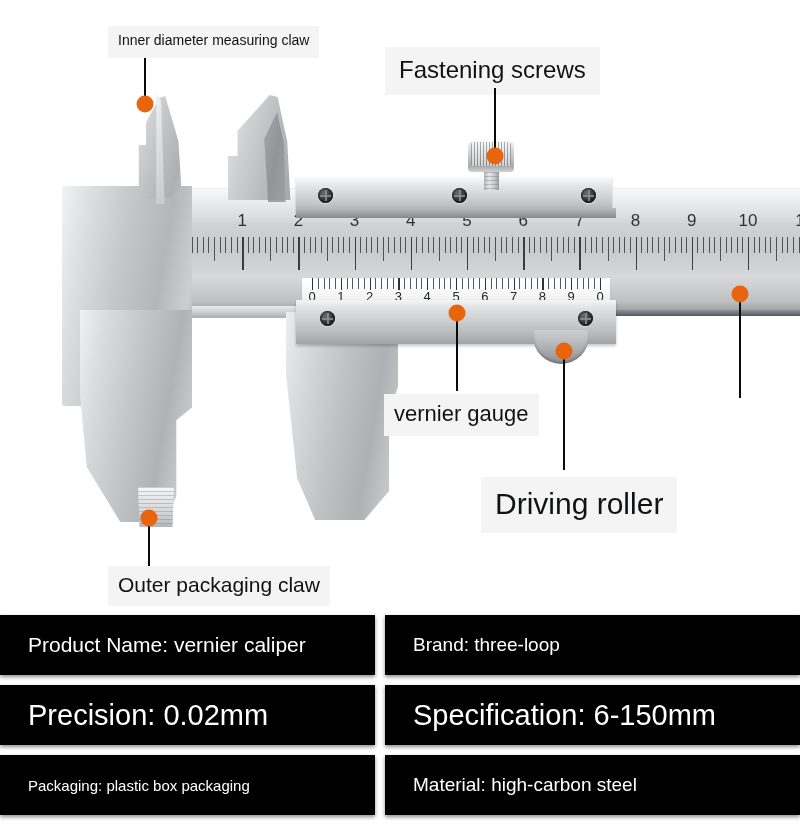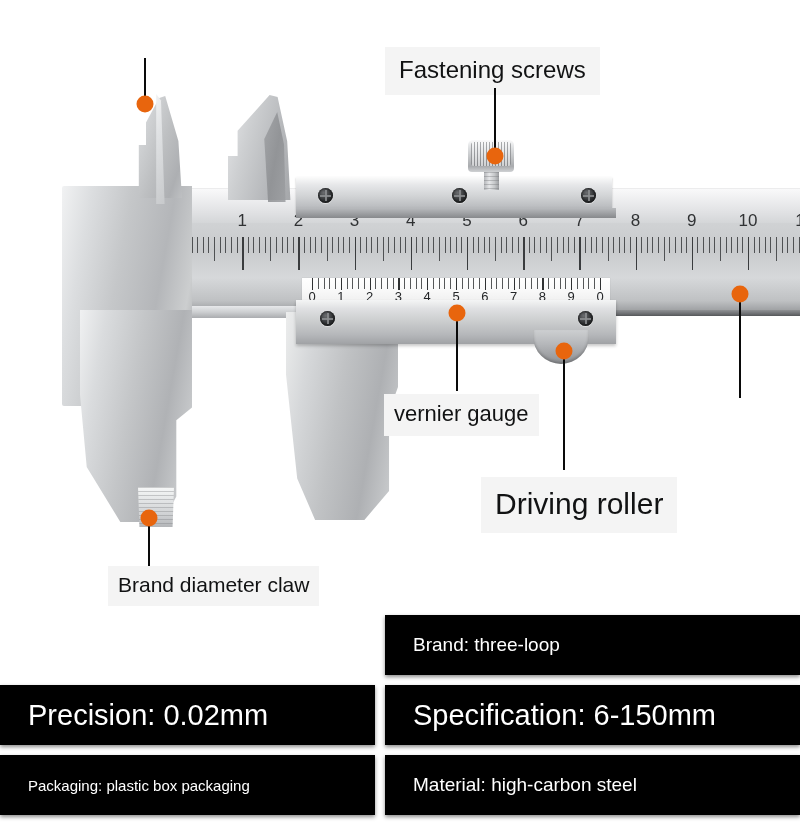--- a/index.html
+++ b/index.html
@@ -415,45 +415,49 @@
           <div class="vtick vmajor" style="left: 298px;"></div>
           <div class="vnum" style="left: 298px;">0</div>
         </div>
     </div>
 
     <div id="slider-lower"></div>
     <div class="screw" style="left:320px; top:311px;"></div>
     <div class="screw" style="left:578px; top:311px;"></div>
     <div id="roller"></div>
 
+    <div class="callout-label" style="left:108px; top:26px; padding:6px 10px 8px 10px; font-size:14px;">Inner diameter measuring claw</div>
     <div class="leader" style="left:144px; top:58px; height:46px;"></div>
     <div class="dot" style="left:145px; top:104px;"></div>
 
     <div class="callout-label" style="left:385px; top:47px; padding:8px 14px 10px 14px; font-size:24px;">Fastening screws</div>
     <div class="leader" style="left:494px; top:88px; height:68px;"></div>
     <div class="dot" style="left:495px; top:156px;"></div>
 
     <div class="callout-label" style="left:384px; top:394px; padding:6px 10px 8px 10px; font-size:22px;">vernier gauge</div>
     <div class="leader" style="left:456px; top:313px; height:78px;"></div>
     <div class="dot" style="left:457px; top:313px;"></div>
 
     <div class="callout-label" style="left:481px; top:477px; padding:8px 14px 10px 14px; font-size:30px;">Driving roller</div>
     <div class="leader" style="left:563px; top:351px; height:119px;"></div>
     <div class="dot" style="left:564px; top:351px;"></div>
 
     <div class="leader" style="left:739px; top:294px; height:104px;"></div>
     <div class="dot" style="left:740px; top:294px;"></div>
 
-    <div class="callout-label" style="left:108px; top:566px; padding:6px 10px 8px 10px; font-size:21px;">Brand diameter claw</div>
+    <div class="callout-label" style="left:108px; top:566px; padding:6px 10px 8px 10px; font-size:21px;">Outer packaging claw</div>
     <div class="leader" style="left:148px; top:518px; height:48px;"></div>
     <div class="dot" style="left:149px; top:518px;"></div>
 
   </div>
 
   <div id="specs">
+    <div class="spec-box sp-sm" style="left:0px; top:3px; width:375px; height:60px;">
+      <span>Product Name: vernier caliper</span>
+    </div>
     <div class="spec-box sp-md" style="left:385px; top:3px; width:415px; height:60px;">
       <span>Brand: three-loop</span>
     </div>
 
     <div class="spec-box sp-lg" style="left:0px; top:73px; width:375px; height:60px;">
       <span>Precision: 0.02mm</span>
     </div>
     <div class="spec-box sp-lg" style="left:385px; top:73px; width:415px; height:60px;">
       <span>Specification: 6-150mm</span>
     </div>

